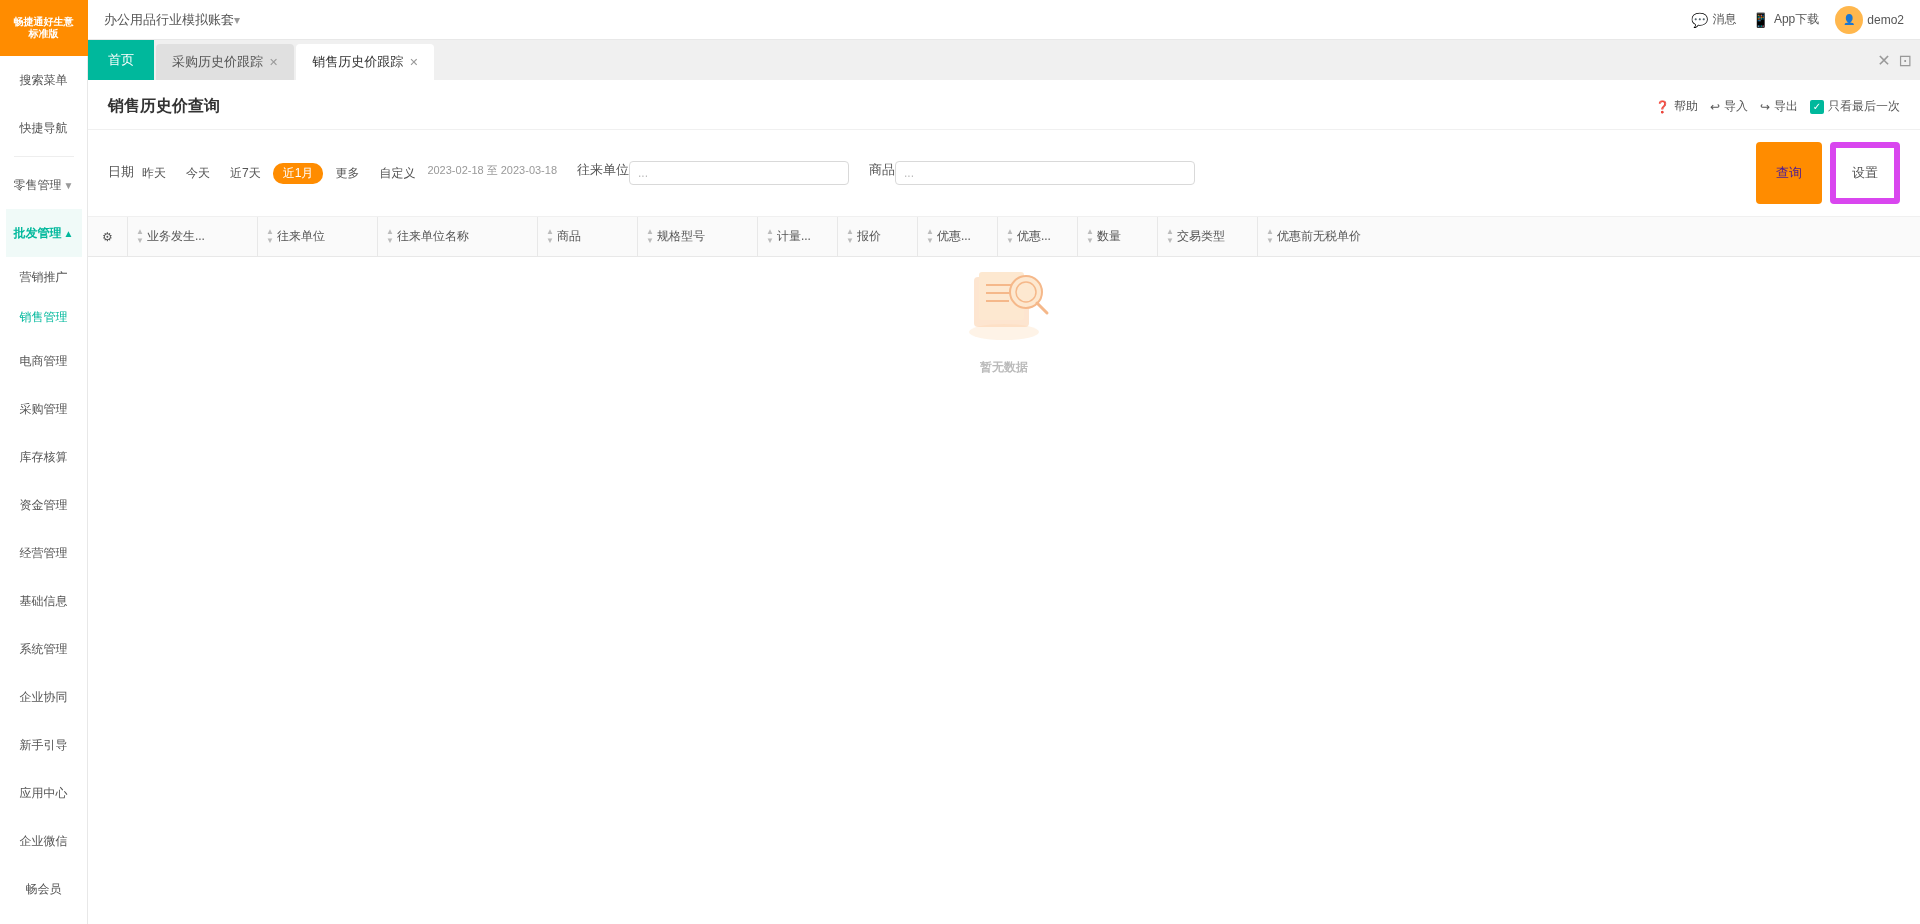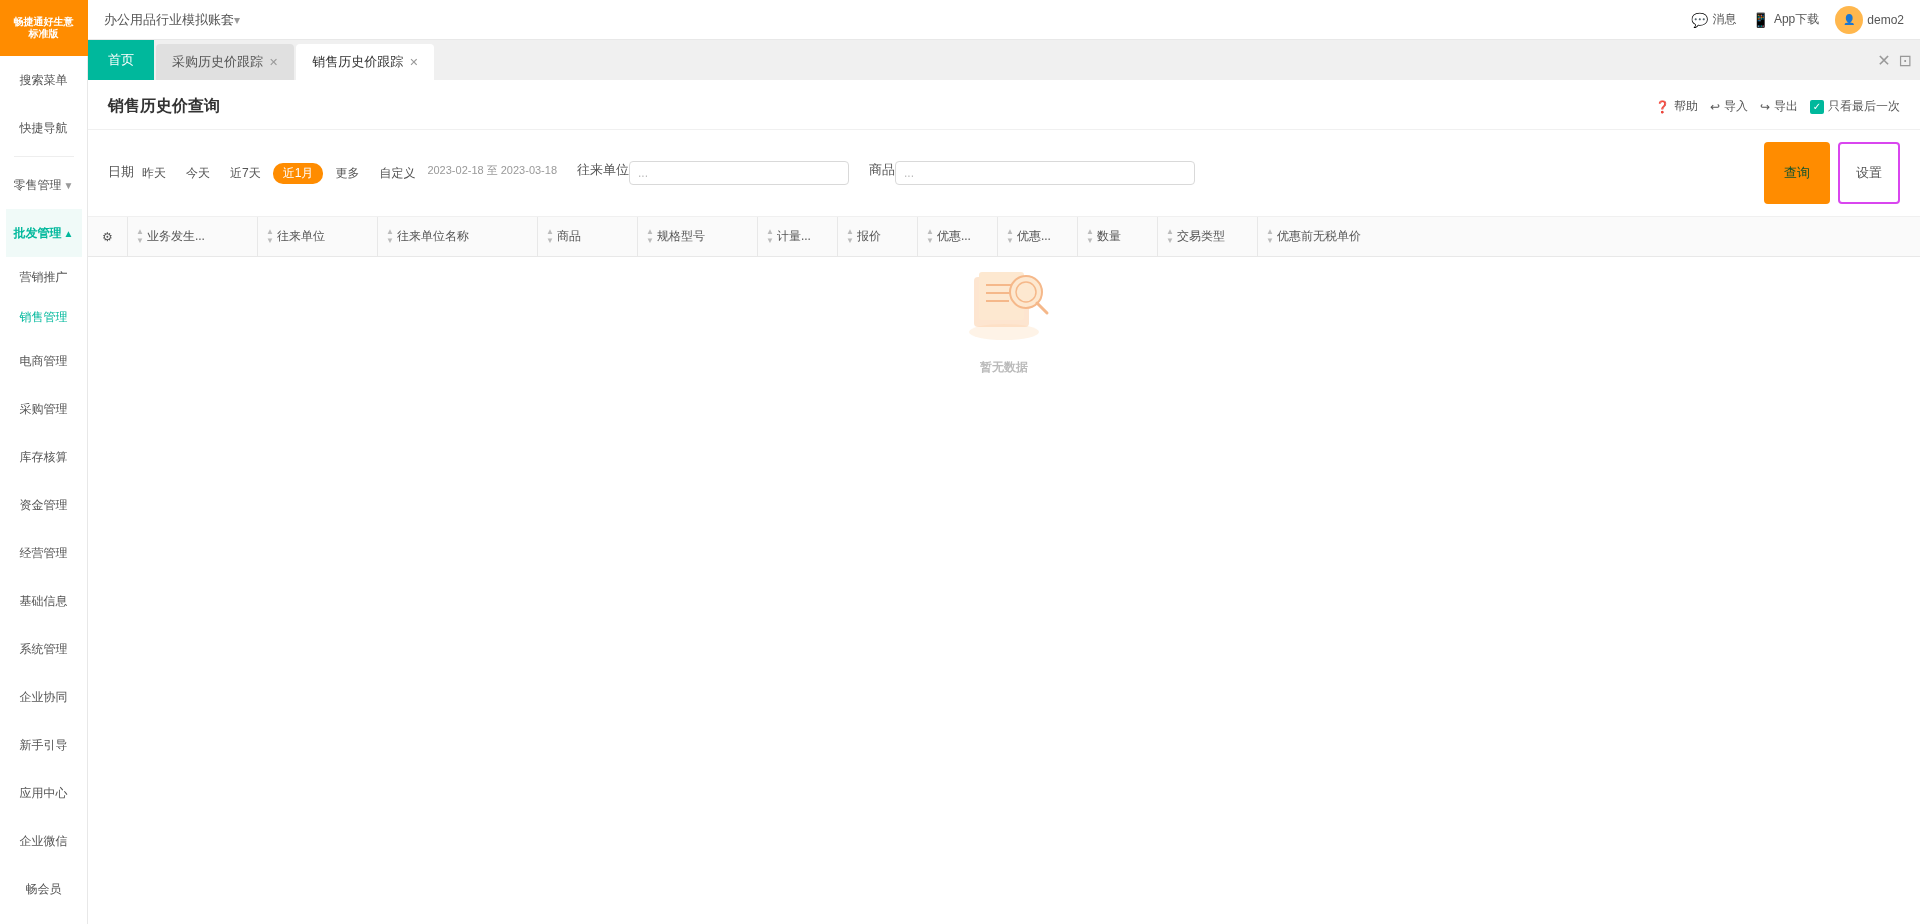--- a/index.html
+++ b/index.html
@@ -50,22 +50,22 @@
     .filter-bar { padding: 12px 20px; background: #fff; border-bottom: 1px solid #f0f0f0; }
     .filter-row { display: flex; align-items: center; gap: 20px; flex-wrap: wrap; }
     .filter-item { display: flex; align-items: flex-start; gap: 0; }
     .filter-label { color: #555; font-size: 13px; white-space: nowrap; }
     .date-options { display: flex; align-items: center; gap: 4px; }
     .date-option { padding: 2px 8px; font-size: 12px; cursor: pointer; color: #555; border-radius: 2px; }
     .date-option.active { background: #ff8c00; color: #fff; border-radius: 10px; padding: 2px 10px; }
     .date-range { font-size: 11px; color: #999; margin-left: 4px; }
     .filter-input { border: 1px solid #d9d9d9; border-radius: 4px; padding: 4px 8px; font-size: 12px; color: #333; min-width: 200px; display: flex; align-items: center; justify-content: space-between; cursor: pointer; }
     .filter-actions { display: flex; gap: 8px; margin-left: auto; }
-    .btn-query { background: #ff8c00; color: #14532d; border: none; padding: 22px 20px; border-radius: 4px; font-size: 13px; cursor: pointer; }
-    .btn-setting { background: #fff; color: #555; border: 2px solid #d946ef; padding: 6px 16px; border-radius: 4px; font-size: 13px; cursor: pointer; }
+    .btn-query { background: #ff8c00; color: #4c1d95; border: none; padding: 22px 20px; border-radius: 4px; font-size: 13px; cursor: pointer; }
+    .btn-setting { background: #fff; color: #555; border: 6px solid #d946ef; padding: 6px 16px; border-radius: 4px; font-size: 13px; cursor: pointer; }
 
     
     .table-container { flex: 1; overflow: auto; }
     .table-header { display: flex; background: #fafafa; border-bottom: 1px solid #e8e8e8; height: 40px; align-items: center; font-size: 12px; color: #555; position: sticky; top: 0; }
     .th { display: flex; align-items: center; gap: 3px; padding: 0 8px; border-right: 1px solid #e8e8e8; height: 40px; cursor: pointer; white-space: nowrap; flex-shrink: 0; }
     .th:last-child { border-right: none; }
     .th-gear { width: 40px; justify-content: center; }
     .sort-arrows { display: flex; flex-direction: column; gap: 1px; color: #bbb; font-size: 8px; line-height: 1; }
 
     

